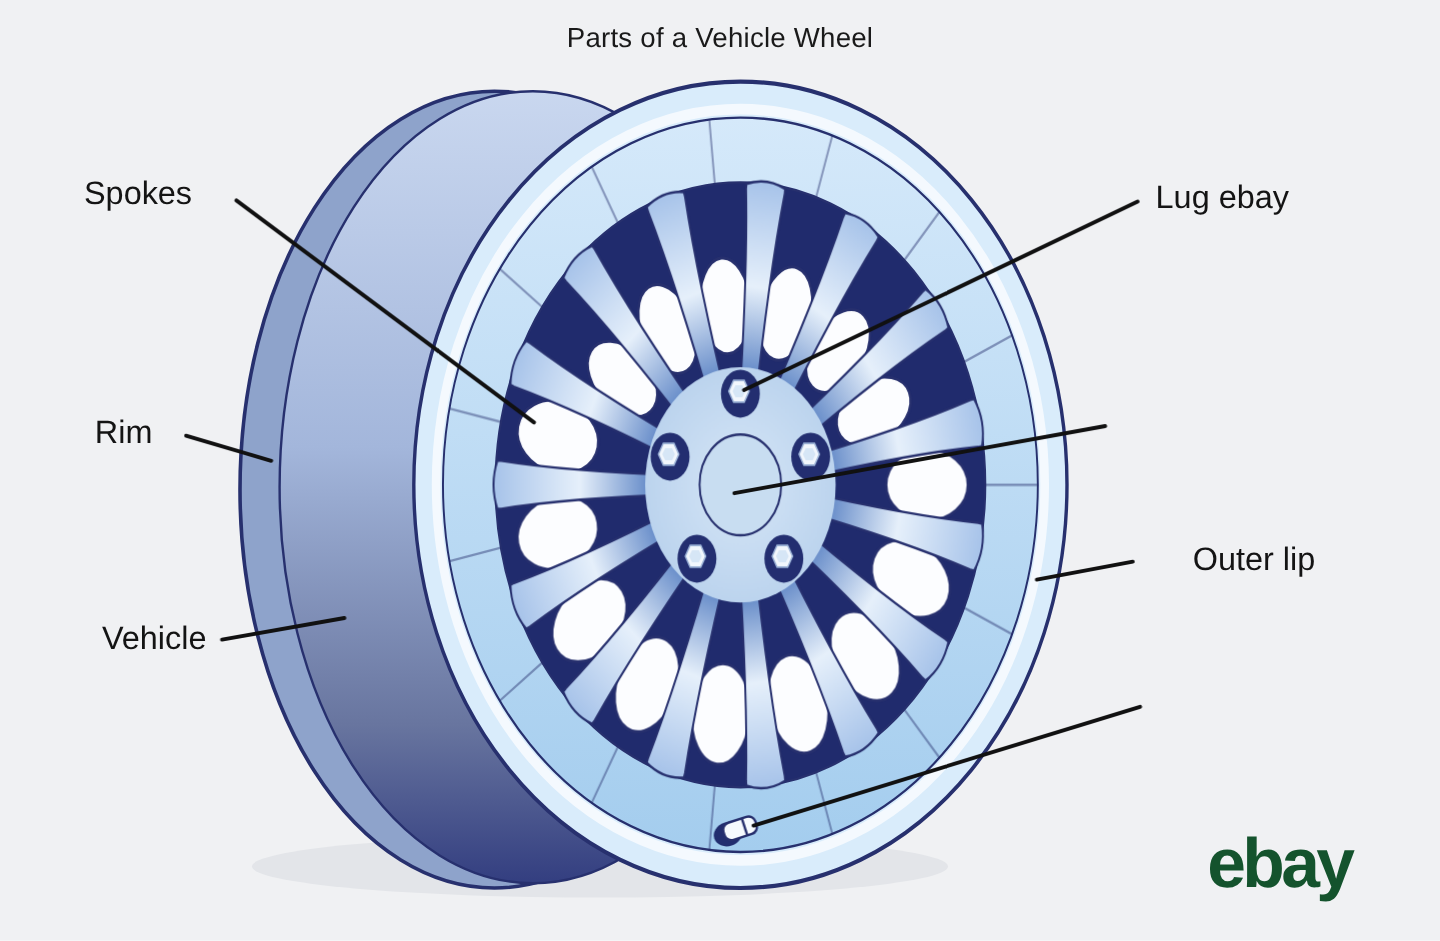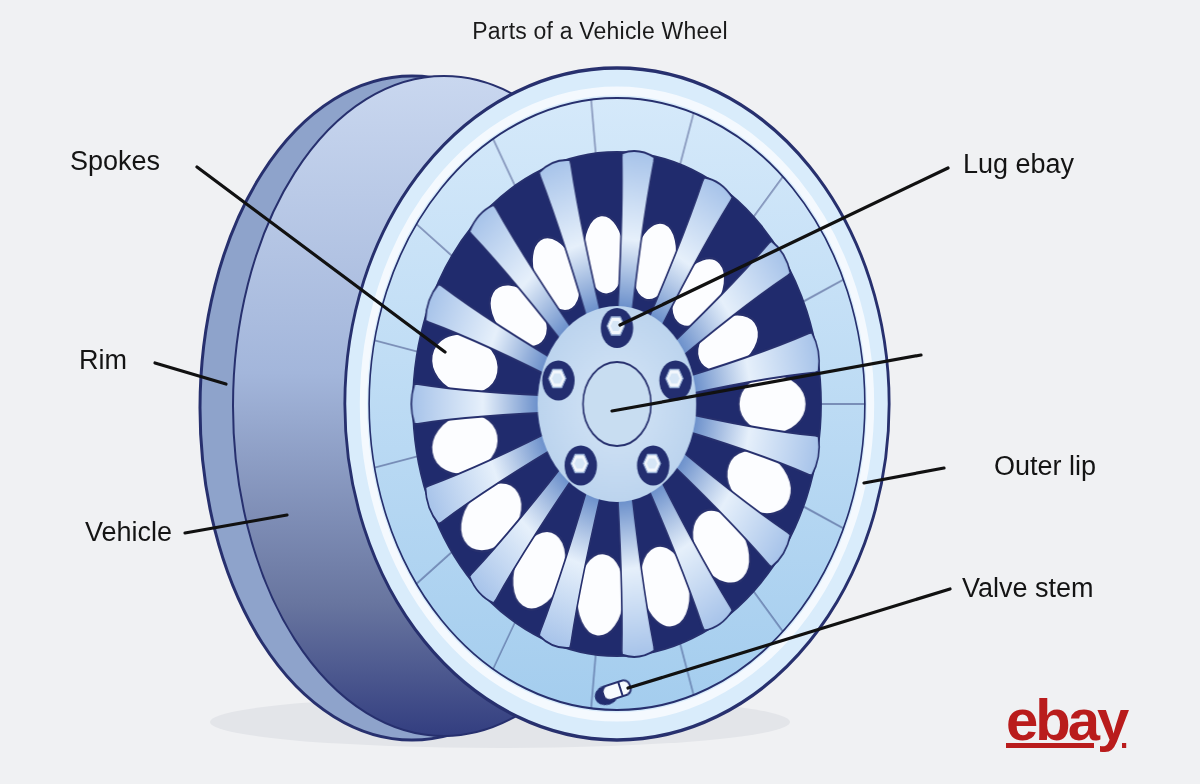--- a/index.html
+++ b/index.html
@@ -17,22 +17,22 @@
     letter-spacing:.2px;
   }
   .wheel-svg{position:absolute;top:0;left:0;}
   .part-label{
     position:absolute;
     font-size:27px;font-weight:400;color:#141414;
     line-height:32px;white-space:nowrap;
   }
   .brand{
     position:absolute;left:1006px;top:690px;
-    font-size:58px;font-weight:700;color:#b91c1c;
-    letter-spacing:-3px;line-height:60px;text-decoration:underline;
+    font-size:58px;font-weight:700;color:#14532d;
+    letter-spacing:-3px;line-height:60px;
   }
 </style>
 </head>
 <body>
 
 <div class="stage">
 
   <div class="title">Parts of a Vehicle Wheel</div>
 
   <svg class="wheel-svg" width="1200" height="784" viewBox="0 0 1200 784">
@@ -177,17 +177,16 @@
       <line x1="944" y1="468" x2="864" y2="483"></line>
       <line x1="950" y1="589" x2="628" y2="688"></line>
     </g>
   </svg>
 
   <div class="part-label" style="left:70px;top:145px">Spokes</div>
   <div class="part-label" style="left:79px;top:344px">Rim</div>
   <div class="part-label" style="left:85px;top:516px">Vehicle</div>
   <div class="part-label" style="left:963px;top:148px">Lug ebay</div>
   <div class="part-label" style="left:994px;top:450px">Outer lip</div>
-  <div class="part-label" style="left:962px;top:572px">Valve stem</div>
 
   <div class="brand">ebay</div>
 
 </div>
 
 </body></html>

